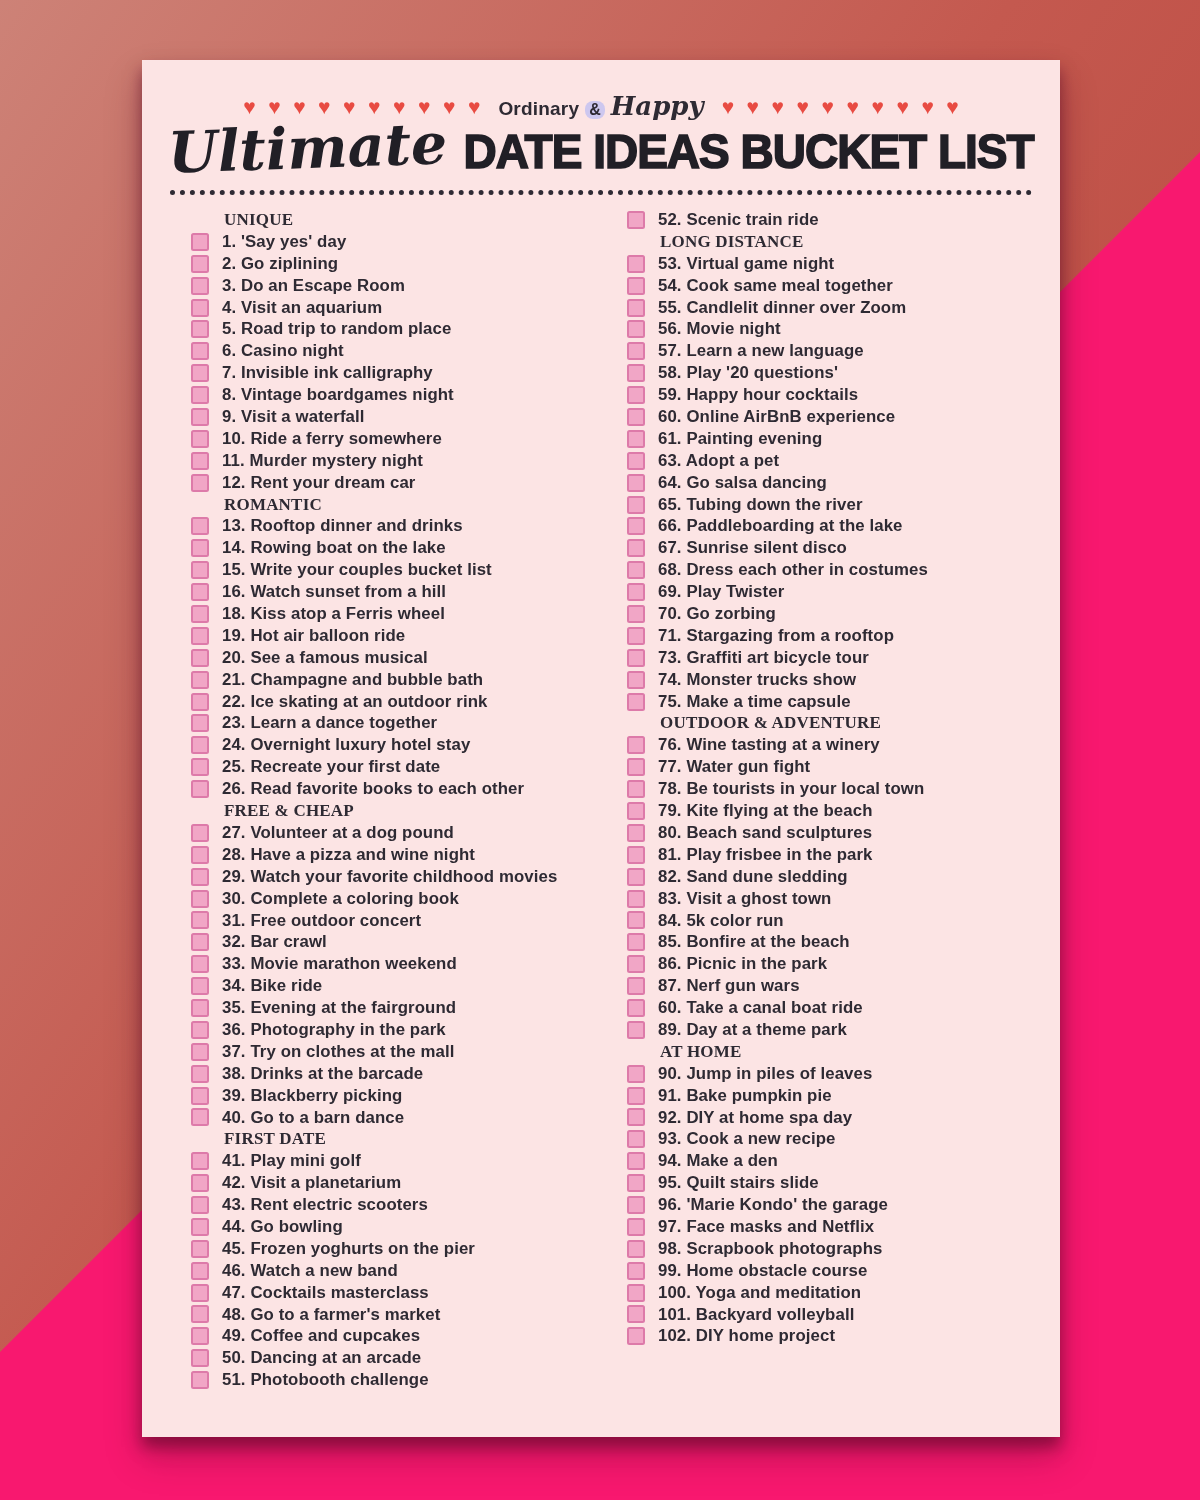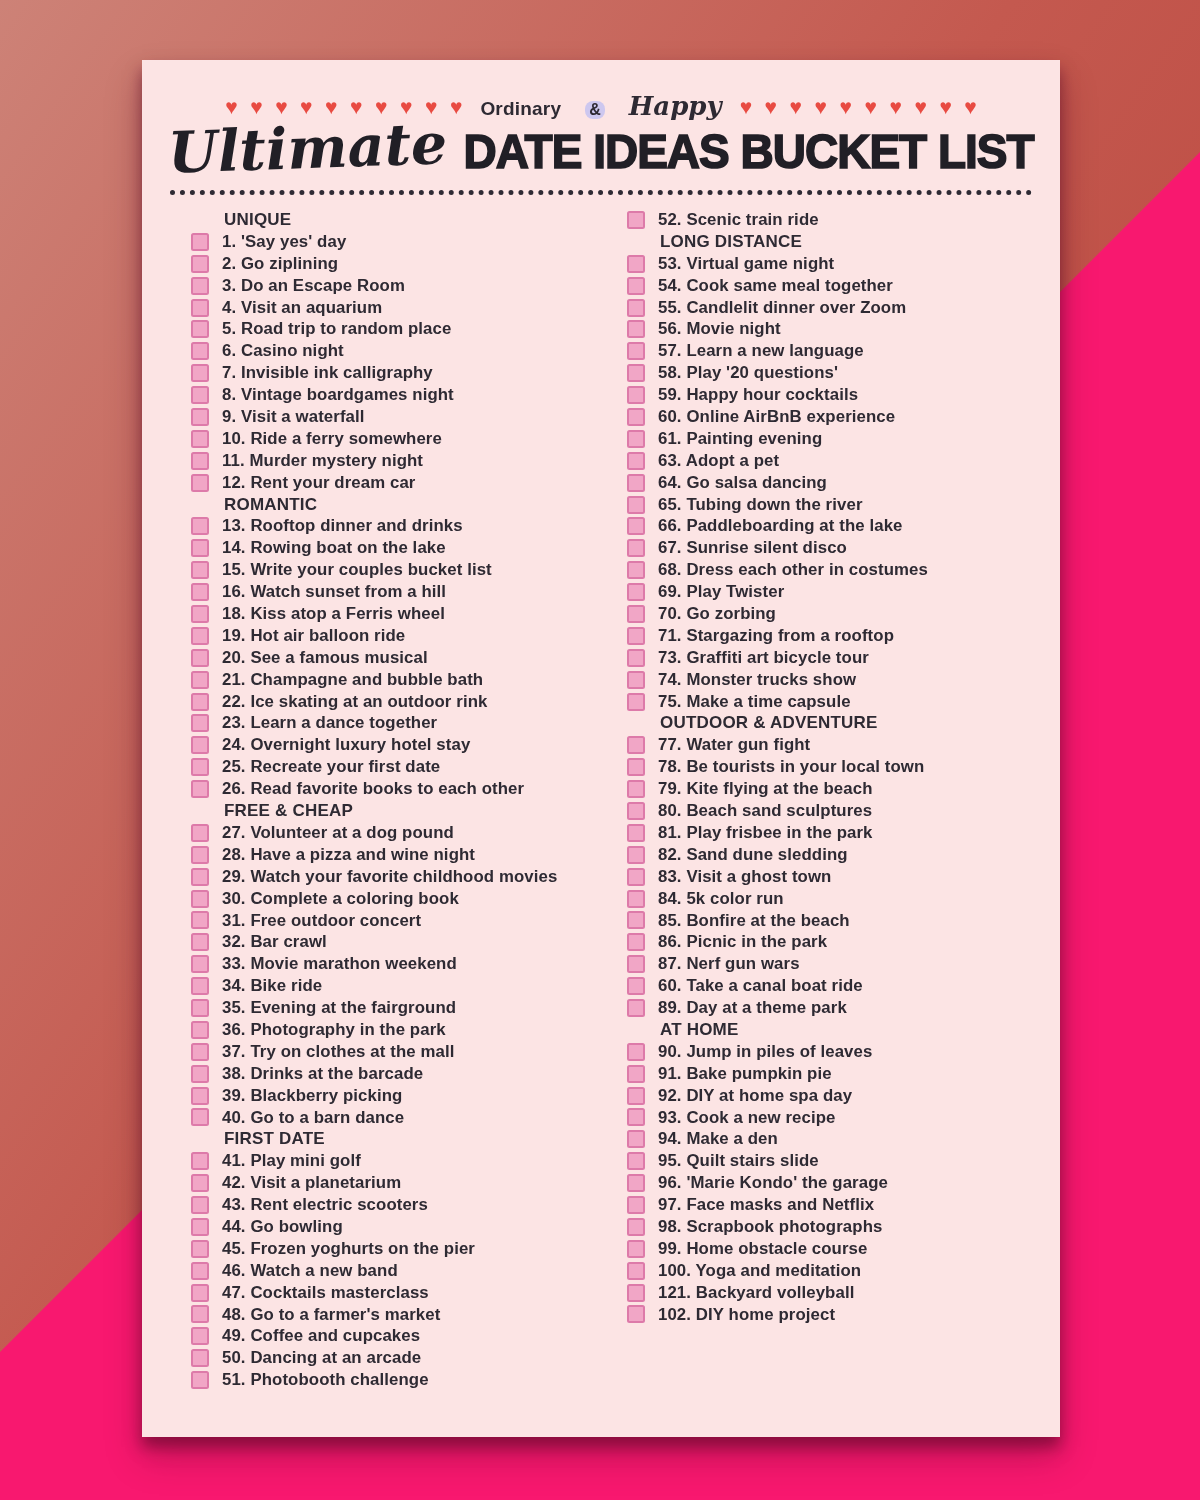--- a/index.html
+++ b/index.html
@@ -19,21 +19,21 @@
     box-shadow:0 10px 14px rgba(86,8,38,.55),0 20px 34px rgba(86,8,38,.32);
     box-sizing:border-box;
   }
   
   .header-row{
     display:flex;align-items:center;justify-content:center;
     gap:18px;margin-top:33px;height:26px;
   }
   .hearts{display:flex;gap:12.5px;color:#e84b42;font-size:21px;line-height:1;}
   .hearts span{display:inline-block;}
-  .brand{display:flex;align-items:baseline;gap:24px;color:#2e2a33;white-space:nowrap;}
+  .brand{display:flex;align-items:baseline;gap:6px;color:#2e2a33;white-space:nowrap;}
   .brand .first{font-weight:bold;font-size:19px;letter-spacing:.2px;}
   .brand .amp{
     font-weight:bold;font-size:16px;background:#cdc7ef;border-radius:8px;
     padding:1px 4px;line-height:1;
   }
   .brand .second{
     font-family:"DejaVu Serif",serif;font-style:italic;font-weight:bold;
     font-size:26px;
   }
   
@@ -55,20 +55,21 @@
   }
   
   .list{display:flex;margin-top:14px;}
   .col{width:459px;box-sizing:border-box;}
   .col.c1{padding-left:49px;}
   .col.c2{padding-left:26px;}
   .heading{
     height:21.9px;line-height:21.9px;padding-left:33px;
     font-weight:bold;font-size:17px;color:#2e2a33;letter-spacing:.2px;
     white-space:nowrap;
+    font-family:Liberation Serif, serif;
   }
   .item-row{display:flex;align-items:center;height:21.9px;white-space:nowrap;}
   .checkbox{
     flex:none;width:14px;height:14px;border:2.5px solid #dd7aa9;
     background:#f1a6c6;border-radius:2.5px;margin-right:13px;
   }
   .label{
     font-weight:bold;font-size:16.8px;color:#2e2a33;letter-spacing:.1px;
     line-height:21.9px;
   }
@@ -412,20 +413,24 @@
           <span class="checkbox"></span>
           <span class="label">74. Monster trucks show</span>
         </div>
         <div class="item-row">
           <span class="checkbox"></span>
           <span class="label">75. Make a time capsule</span>
         </div>
         <div class="heading">OUTDOOR &amp; ADVENTURE</div>
         <div class="item-row">
           <span class="checkbox"></span>
+          <span class="label">76. Wine tasting at a winery</span>
+        </div>
+        <div class="item-row">
+          <span class="checkbox"></span>
           <span class="label">77. Water gun fight</span>
         </div>
         <div class="item-row">
           <span class="checkbox"></span>
           <span class="label">78. Be tourists in your local town</span>
         </div>
         <div class="item-row">
           <span class="checkbox"></span>
           <span class="label">79. Kite flying at the beach</span>
         </div>
@@ -509,21 +514,21 @@
         <div class="item-row">
           <span class="checkbox"></span>
           <span class="label">99. Home obstacle course</span>
         </div>
         <div class="item-row">
           <span class="checkbox"></span>
           <span class="label">100. Yoga and meditation</span>
         </div>
         <div class="item-row">
           <span class="checkbox"></span>
-          <span class="label">121. Backyard volleyball</span>
+          <span class="label">101. Backyard volleyball</span>
         </div>
         <div class="item-row">
           <span class="checkbox"></span>
           <span class="label">102. DIY home project</span>
         </div>
       </div>
   </div>
 
 </div>
 

